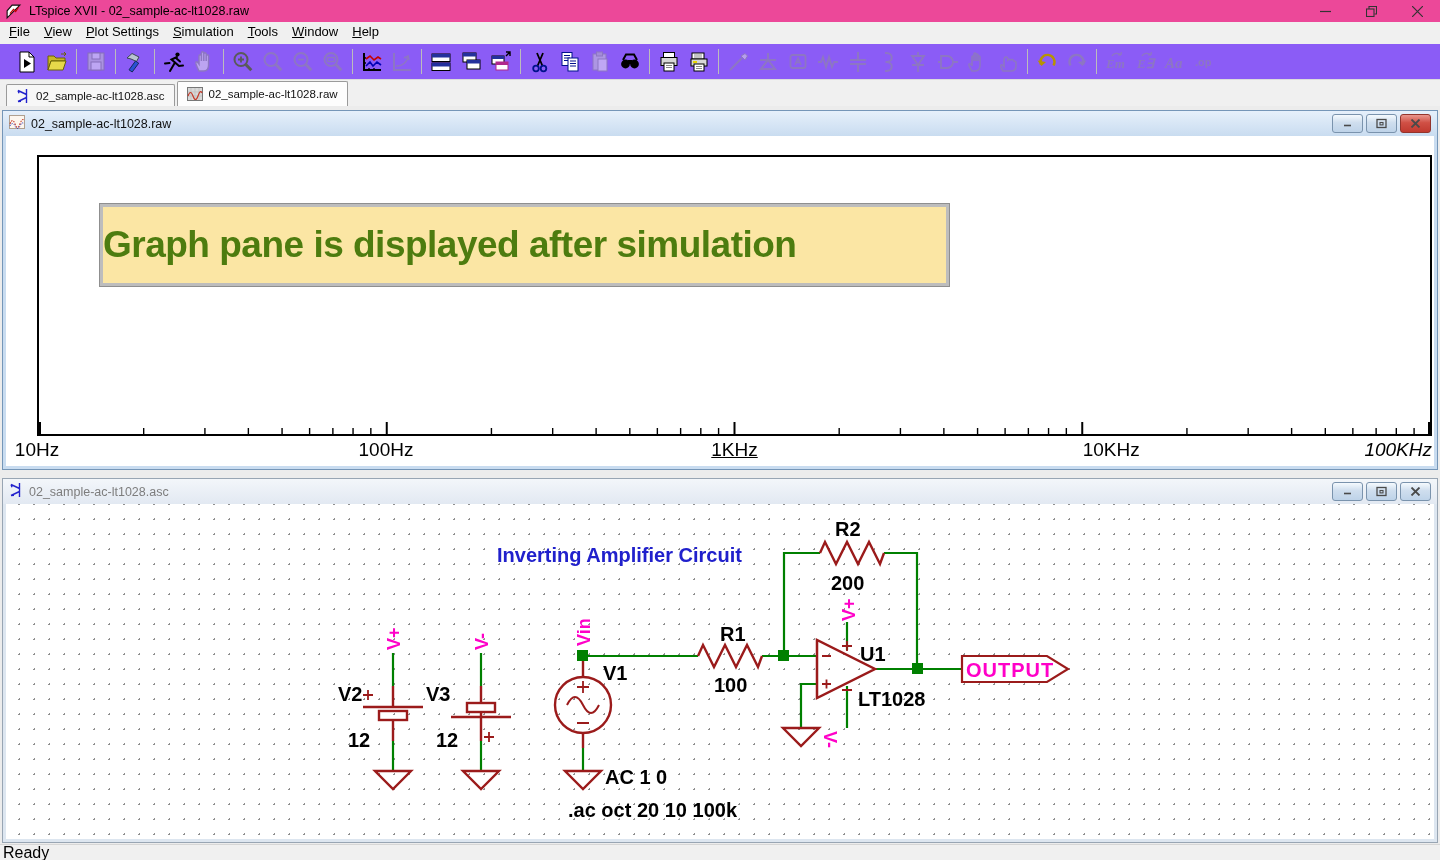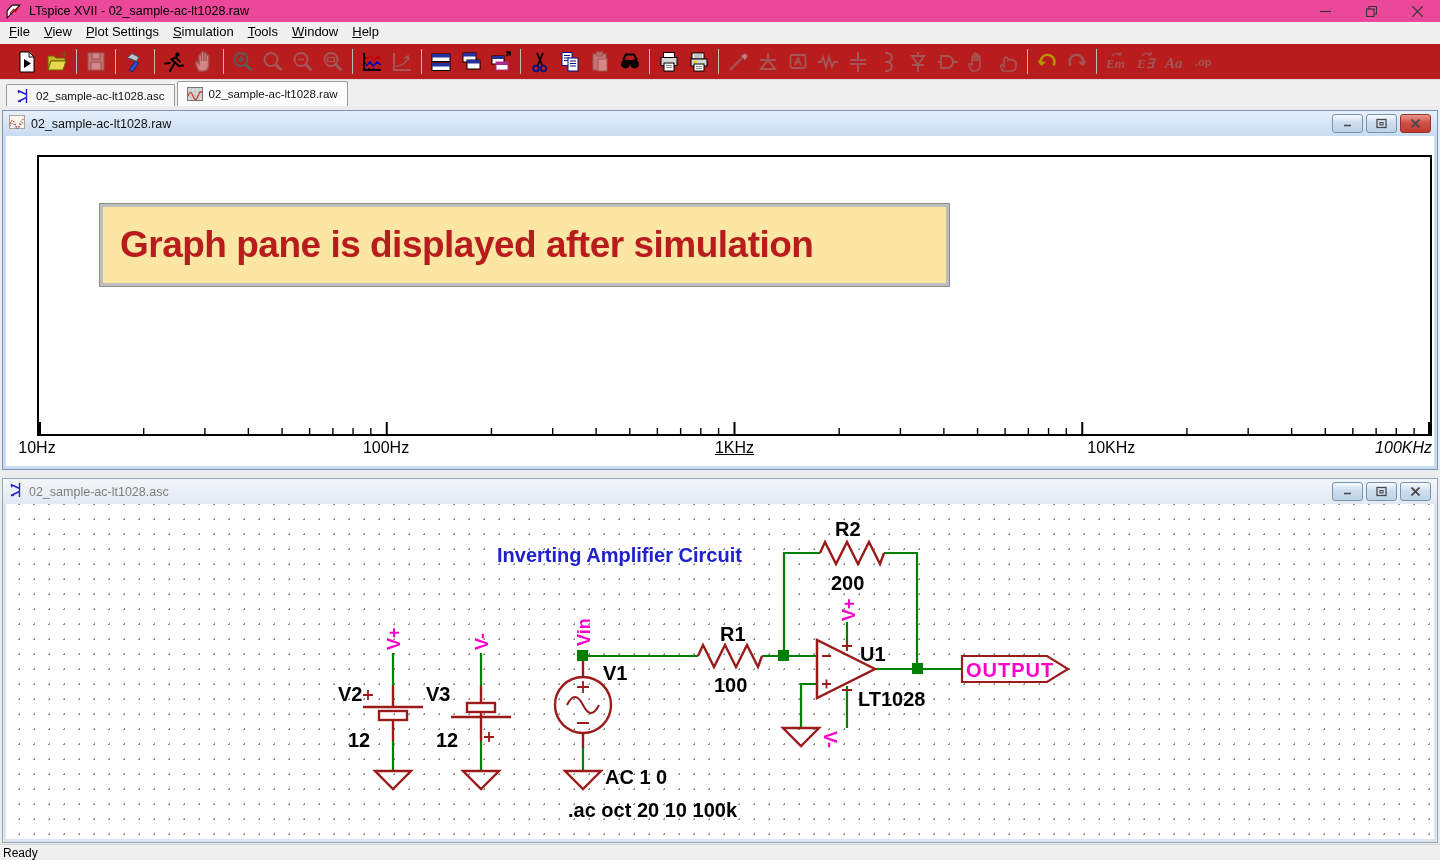--- a/index.html
+++ b/index.html
@@ -14,21 +14,21 @@
   .app-icon { margin-left:5px; display:flex; }
   .title-text { font-size:12.5px; color:#000; margin-left:7px; }
   .win-controls { margin-left:auto; display:flex; height:100%; }
   .win-btn { width:46px; display:flex; align-items:center; justify-content:center; }
   .win-btn svg { stroke:#333; }
   
   .menubar { position:absolute; top:22px; left:0; right:0; height:22px; background:#f0f0f0;
              display:flex; align-items:flex-start; font-size:13px; padding-left:2px; }
   .menu-item { padding:2px 7px; color:#000; }
   
-  .toolbar { position:absolute; top:44px; left:0; right:0; height:35px; background:#b91c1c;
+  .toolbar { position:absolute; top:44px; left:0; right:0; height:35px; background:#8b5cf6;
              display:flex; align-items:center; padding-left:12px; border-bottom:1px solid #dcdcdc; }
   .tb-btn { width:30px; height:28px; display:flex; align-items:center; justify-content:center;
             background:transparent; border:none; padding:0; }
   .tb-btn svg { width:24px; height:24px; }
   .tb-btn.disabled svg { filter:grayscale(1) opacity(.5); }
   .tb-sep { width:1px; height:25px; background:#bcbcbc; margin:0 4px; flex:0 0 1px; }
   
   .tabbar { position:absolute; top:80px; left:0; right:0; height:26px; background:#f0f0f0;
             display:flex; align-items:flex-end; padding-left:6px; }
   .tab { height:21px; display:flex; align-items:center; gap:6px; padding:0 9px;
@@ -50,33 +50,33 @@
                border:1px solid #7a93ad; background:linear-gradient(#f5fafe,#cfdeee 45%,#bed3e9); }
   .child-btn svg { stroke:#4a4a4a; }
   .child-btn.close-red { background:linear-gradient(#ea968e,#d05045 45%,#c13a30); border-color:#93342c; }
   .child-client { flex:1; margin:0 3px 3px 3px; background:#fff; position:relative; overflow:hidden; }
   
   #plot-area { position:absolute; left:31px; top:19px; width:1395px; height:281px;
                border:2px solid #000; box-sizing:border-box; background:#fff; }
   #banner { position:absolute; left:61px; top:47px; width:843px; height:76px;
             background:#FBE6A4; border:3px solid #bdbdbd; outline:1px solid #8f8f8f;
             display:flex; align-items:center; }
-  #banner-text { font-size:37px; font-weight:bold; color:#b91c1c; padding-left:17px;
+  #banner-text { font-size:37px; font-weight:bold; color:#4d7c0f; 
                  letter-spacing:-0.5px; white-space:nowrap; }
-  #axis-labels { position:absolute; left:31px; top:303px; width:1395px; height:18px; font-size:16px; color:#000; }
+  #axis-labels { position:absolute; left:31px; top:303px; width:1395px; height:18px; font-size:19px; color:#000; }
   #axis-labels span { position:absolute; top:0; white-space:nowrap; }
   
   #schematic-client { background-color:#fff;
      background-image:radial-gradient(circle, #8f8f8f 1px, rgba(0,0,0,0) 1px);
      background-size:15px 15px; background-position:6px 8px; }
   #circuit-svg { position:absolute; left:0; top:0; }
   #circuit-svg text { font-family:"Liberation Sans", sans-serif; }
   
   .statusbar { position:absolute; bottom:0; left:0; right:0; height:15px; background:#f0f0f0;
-               border-top:1px solid #d6d6d6; display:flex; align-items:center; font-size:12px;
+               border-top:1px solid #d6d6d6; display:flex; align-items:center; font-size:16px;
                padding-left:3px; color:#000; }
 </style>
 </head>
 <body>
 
 <div class="titlebar">
   <span class="app-icon">
     <svg width="17" height="17" viewBox="0 0 24 24">
         <path d="M3 21L21 3H10L3 11z" fill="#fff" stroke="#111" stroke-width="1.6"></path>
         <path d="M7 15l5-6 3 3 4-6" stroke="#c00000" stroke-width="1.8" fill="none"></path>

